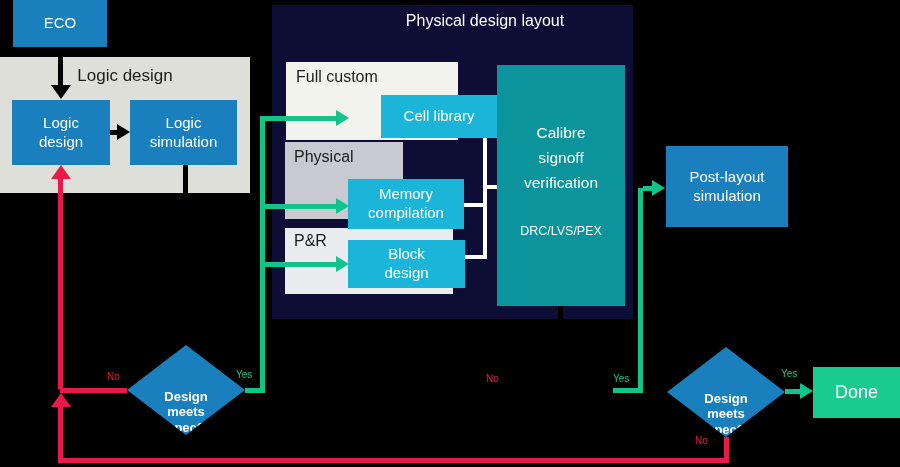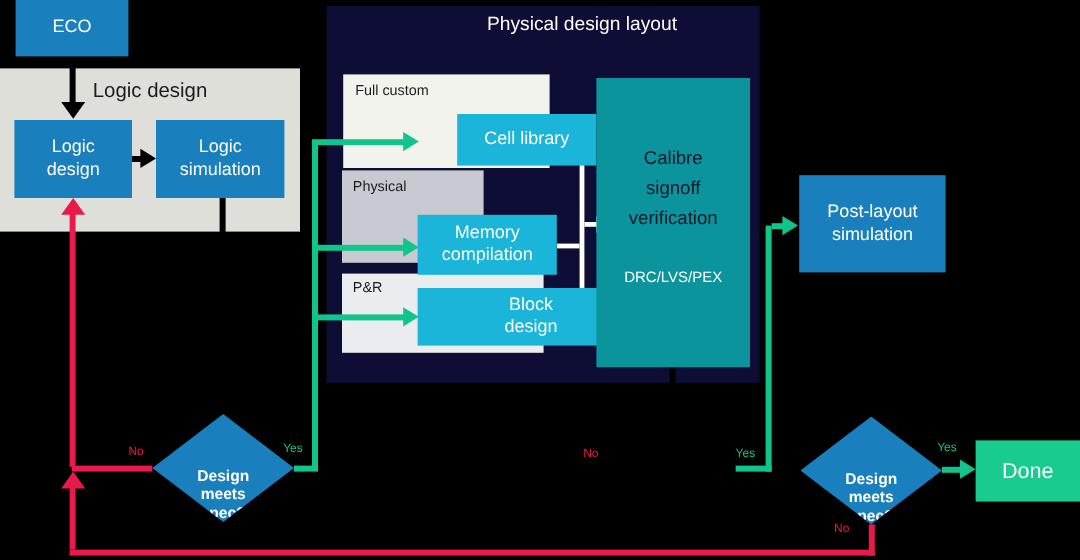--- a/index.html
+++ b/index.html
@@ -7,21 +7,21 @@
     position:relative;width:900px;height:467px;overflow:hidden;
     background:var(--background,#000);
     font-family:"Liberation Sans", sans-serif;
     -webkit-font-smoothing:antialiased;
   }
   .abs{position:absolute;}
   
   .panel-gray{background:var(--panel-gray);}
   .panel-navy{background:var(--navy);}
   .panel-title{color:#fff;font-size:16px;text-align:center;}
-  .panel-label-dark{color:#1c1c1c;font-size:12px;}
+  .panel-label-dark{color:#1c1c1c;font-size:16px;}
   
   .node{display:flex;align-items:center;justify-content:center;text-align:center;
         color:#fff;font-size:15px;line-height:1.25;}
   .box-blue{background:var(--blue);}
   .box-cyan{background:var(--cyan);}
   .box-teal{background:var(--teal);}
   .box-done{background:var(--done-green);font-size:18px;}
   .box-light{background:var(--full-custom-bg);}
   .box-compiler{background:var(--compiler-gray);}
   .box-pnr{background:var(--pnr-gray);}
@@ -36,21 +36,21 @@
   .ln-white{background:#fff;}
   .ln-green{background:var(--green);}
   .ln-red{background:var(--red);}
   .tri{position:absolute;width:0;height:0;}
   
   .elabel{position:absolute;font-weight:400;font-size:10px;}
   .elabel.yes{color:var(--green);}
   .elabel.no{color:var(--red);}
   
   .calibre-inner{width:100%;height:100%;display:flex;flex-direction:column;align-items:center;}
-  .calibre-title{margin-top:55px;color:#0f172a;font-size:15.5px;line-height:25px;text-align:center;width:92px;}
+  .calibre-title{margin-top:55px;color:#ffffff;font-size:15.5px;line-height:25px;text-align:center;width:92px;}
   .calibre-sub{margin-top:29px;color:#fff;font-size:12.5px;}
 </style>
 </head>
 <body>
 
 <div class="canvas" style="--background: #000000; --blue: #1a7fbd; --cyan: #1ab5d8; --teal: #0b949b; --navy: #0d0d36; --green: #11c48b; --done-green: #19cb8e; --red: #e8194b; --panel-gray: #dfdfd9; --full-custom-bg: #f3f3ee; --compiler-gray: #c9c9d2; --pnr-gray: #ebecf0;">
 
   <div class="abs panel-gray" style="left:0;top:57px;width:250px;height:136px;"></div>
   <div class="abs panel-label-dark" style="left:0;top:66px;width:250px;text-align:center;font-size:17px;">Logic design</div>
 
@@ -118,21 +118,21 @@
     </div>
 
   <div class="abs node box-cyan" style="left:352px;top:95px;width:116px;height:43px;margin-left:29px;">
       <span>Cell library</span>
     </div>
 
   <div class="abs node box-cyan" style="left:348px;top:179px;width:116px;height:50px;">
       <span style="width:100px;">Memory compilation</span>
     </div>
 
-  <div class="abs node box-cyan" style="left:348px;top:240px;width:117px;height:48px;padding-left:36px;">
+  <div class="abs node box-cyan" style="left:348px;top:240px;width:117px;height:48px;">
       <span style="width:64px;">Block design</span>
     </div>
 
   <div class="abs box-teal" style="left:497px;top:65px;width:128px;height:241px;">
     <div class="calibre-inner">
       <div class="calibre-title">Calibre signoff verification</div>
       <div class="calibre-sub">DRC/LVS/PEX</div>
     </div>
   </div>
 

